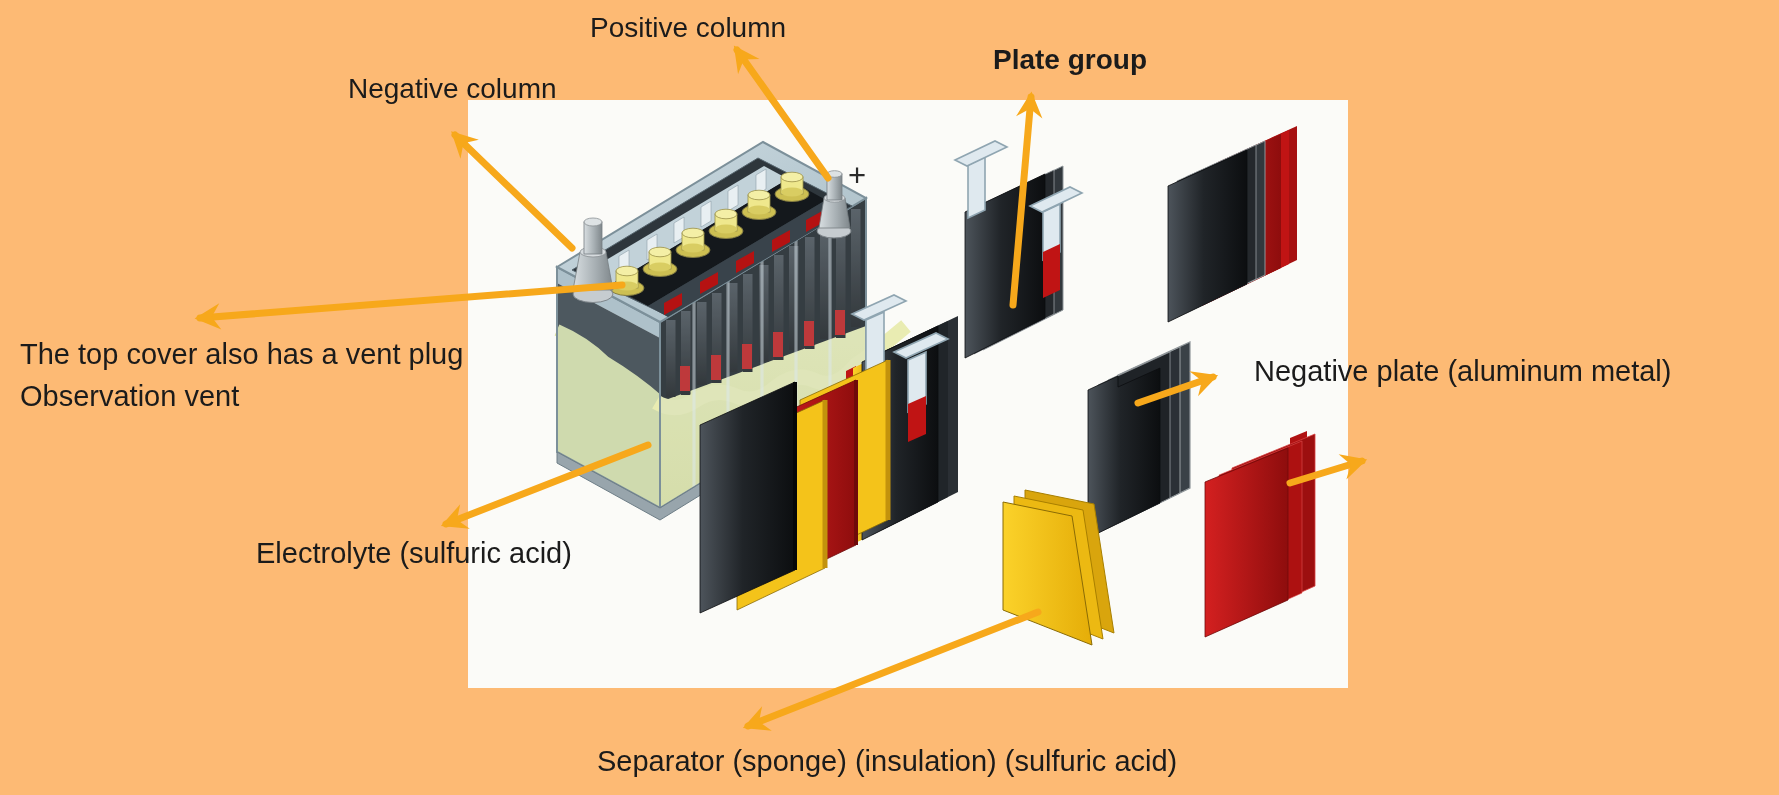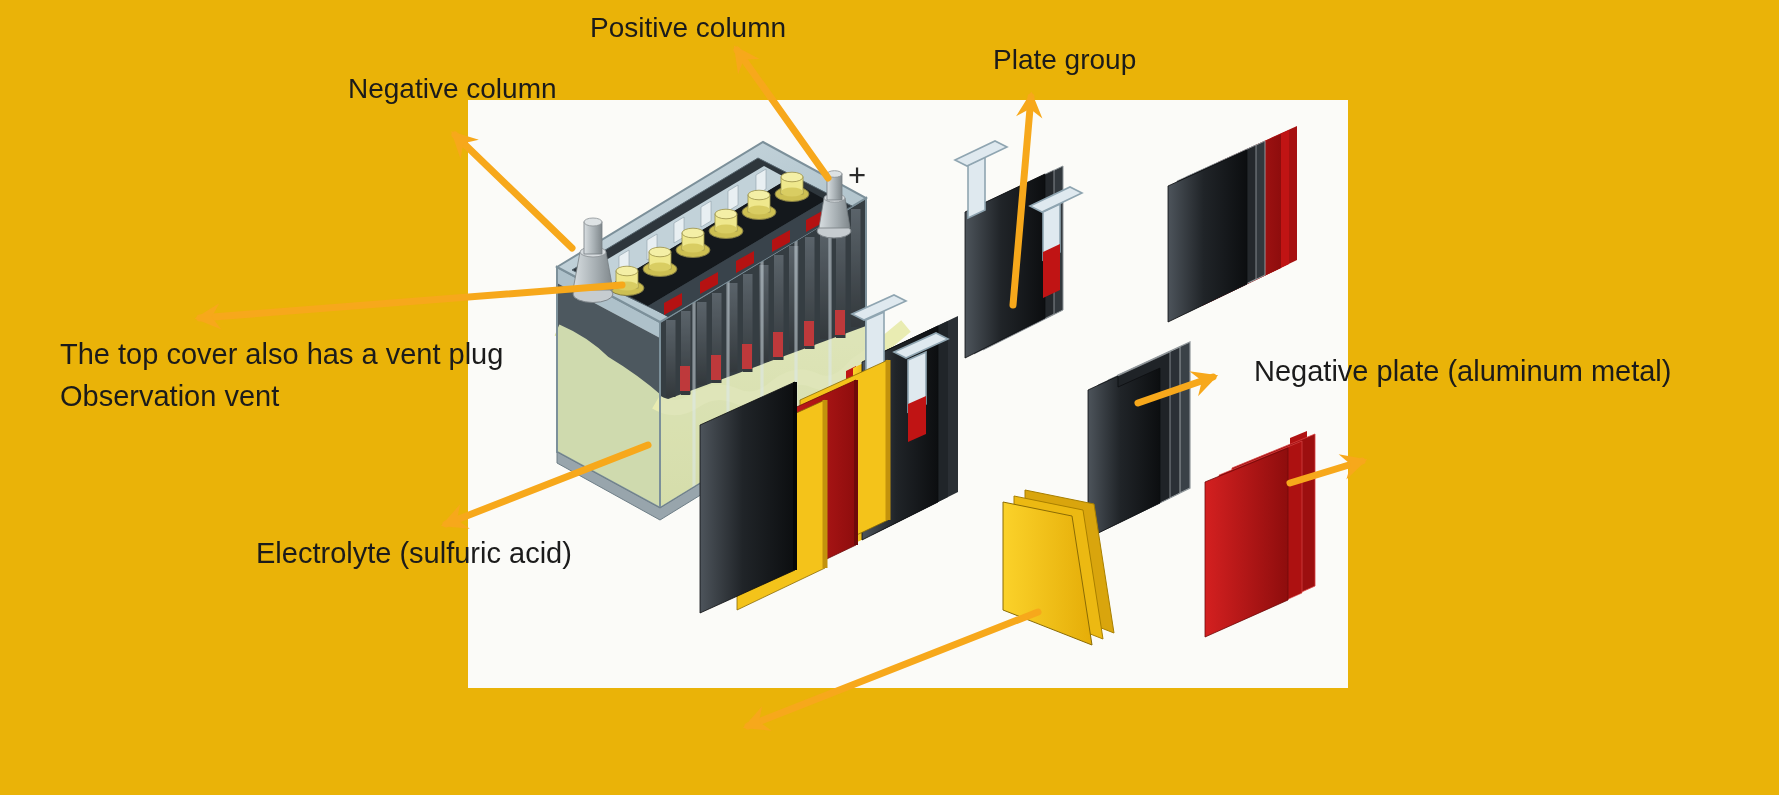--- a/index.html
+++ b/index.html
@@ -7,26 +7,26 @@
     --arrow:#f7a81b; --text:#1b1b1b;
     --case-light:#c9d9e0; --case-mid:#aebfc8; --case-dark:#7c909a; --case-deep:#5c6a72;
     --electrolyte:#e9ecb2; --electrolyte-deep:#dde2a0;
     --cap-yellow:#efe88d; --cap-shade:#cdbf52;
     --terminal-light:#d2d8db; --terminal-dark:#8d9598;
     --plate-black:#17191c; --plate-gray:#3b4249; --plate-edge:#9aa0a3;
     --red:#c01414; --red-dark:#8e0d0d;
     --sep-yellow:#f4c31a; --sep-gold:#c3920c;
     --strap:#dfe9ef; --strap-edge:#8fa5b1;
   }
-  .stage{position:relative;width:1779px;height:795px;background:#eab308;
+  .stage{position:relative;width:1779px;height:795px;background:#fdba74;
          font-family:"Liberation Sans",sans-serif;overflow:hidden;}
   .stage > svg{position:absolute;left:0;top:0;}
   .lbl{position:absolute;color:var(--text);font-size:28px;white-space:nowrap;}
   .lbl.big{font-size:29px;}
-  .note{position:absolute;color:var(--text);font-size:29px;line-height:42px;white-space:nowrap;margin-left:40px;}
+  .note{position:absolute;color:var(--text);font-size:29px;line-height:42px;white-space:nowrap;}
   .plus{position:absolute;color:#2a2a2a;font-size:31px;font-weight:400;}
   .arrow{stroke:var(--arrow);stroke-width:7;stroke-linecap:round;fill:none;}
   .ah{fill:var(--arrow);}
   .redf{fill:var(--red);}
   .sepY{fill:var(--sep-yellow);stroke:#8a6b05;stroke-width:0.8;}
   .strapf{fill:var(--strap);stroke:var(--strap-edge);stroke-width:1.6;}
   .divider{stroke:rgba(230,240,245,0.5);stroke-width:3.2;}
 </style>
 </head>
 <body>
@@ -268,24 +268,25 @@
     <line class="arrow" x1="622" y1="285" x2="200" y2="318" marker-end="url(#ah)"></line>
     <line class="arrow" x1="648" y1="445" x2="446" y2="524" marker-end="url(#ah)"></line>
     <line class="arrow" x1="1138" y1="403" x2="1213" y2="377" marker-end="url(#ah)"></line>
     <line class="arrow" x1="1290" y1="483" x2="1362" y2="461" marker-end="url(#ah)"></line>
     <line class="arrow" x1="1038" y1="612" x2="748" y2="726" marker-end="url(#ah)"></line>
   </g>
 </svg>
 
   <div class="lbl" style="left:590px;top:12px;">Positive column</div>
   <div class="lbl" style="left:348px;top:73px;">Negative column</div>
-  <div class="lbl" style="left:993px;top:44px;">Plate group</div>
+  <div class="lbl" style="left:993px;top:44px;font-weight:bold;">Plate group</div>
 
   <div class="note" style="left:20px;top:333px;">
     <div>The top cover also has a vent plug</div>
     <div>Observation vent</div>
   </div>
 
   <div class="lbl big" style="left:1254px;top:355px;">Negative plate (aluminum metal)</div>
   <div class="lbl big" style="left:256px;top:537px;">Electrolyte (sulfuric acid)</div>
+  <div class="lbl big" style="left:597px;top:745px;">Separator (sponge) (insulation) (sulfuric acid)</div>
 
   <div class="plus" style="left:848px;top:158px;">+</div>
 </div>
 
 </body></html>

